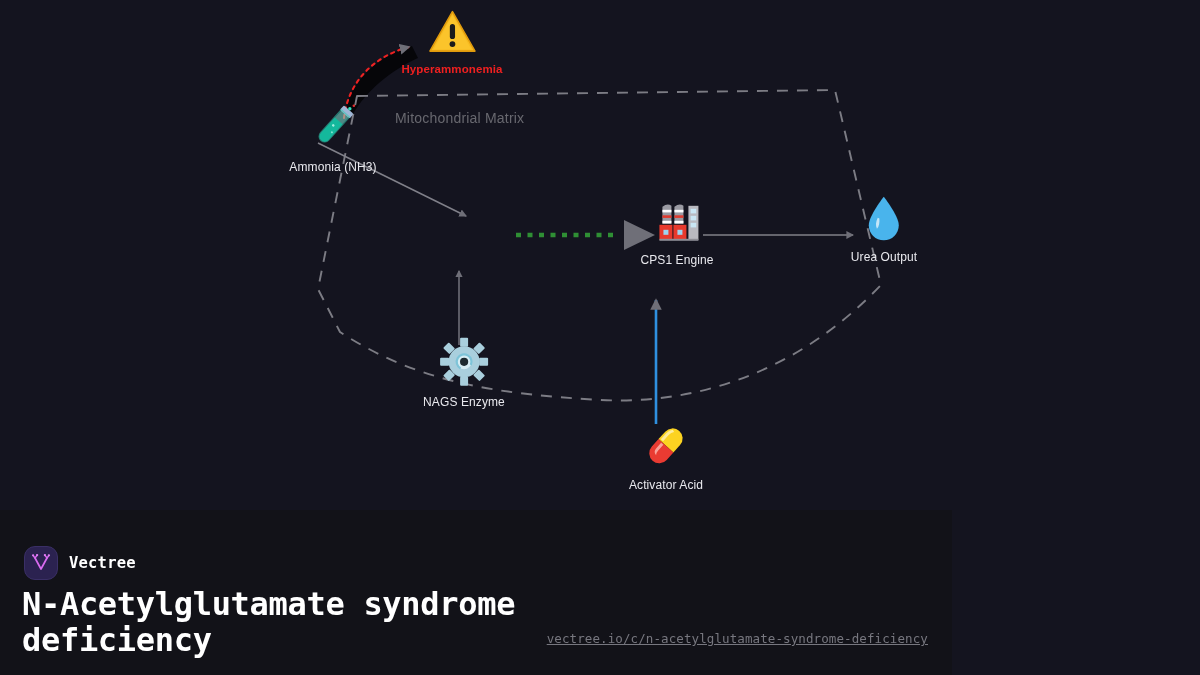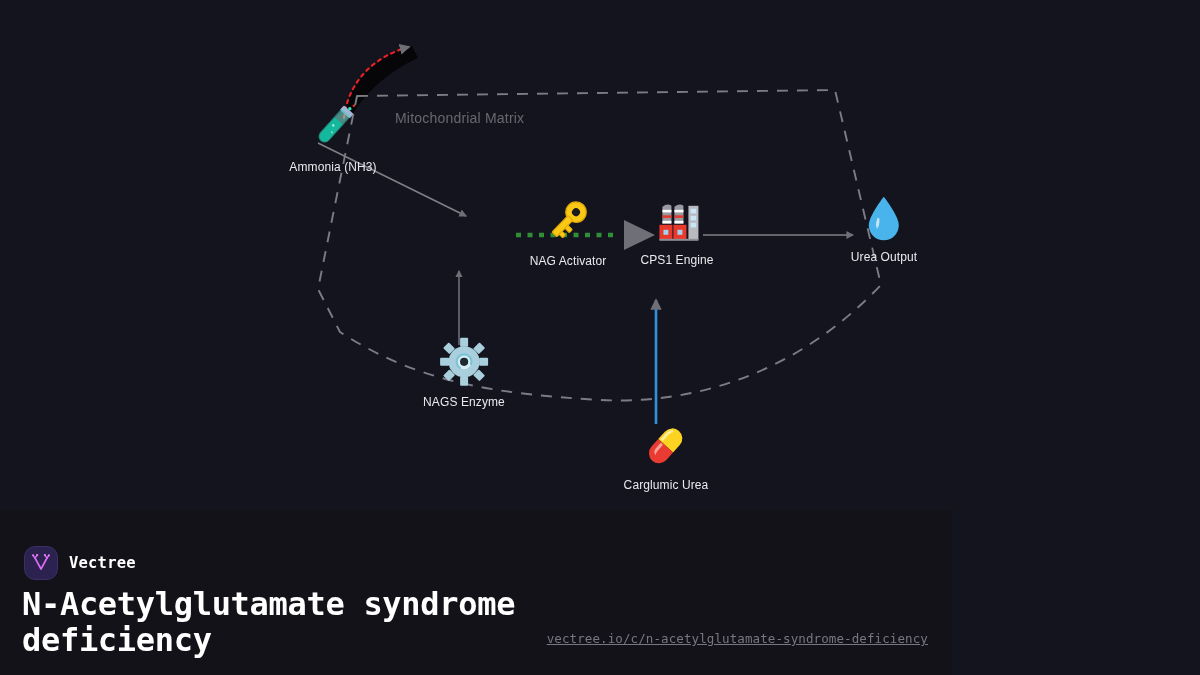--- a/index.html
+++ b/index.html
@@ -104,52 +104,49 @@
 
       <line x1="703" y1="235" x2="853" y2="235" stroke="#808089" stroke-width="1.5" marker-end="url(#ah-gray-big)"></line>
 
       <line x1="459" y1="345" x2="459" y2="271" stroke="#7a7a83" stroke-width="1.4" marker-end="url(#ah-gray-big)"></line>
 
       <line x1="656" y1="424" x2="656" y2="300" stroke="#2f90e0" stroke-width="2.6" marker-end="url(#ah-gray-xl)"></line>
     </svg>
 
     <div class="region-label" style="left:383px; top:110px;margin-left:12px;">Mitochondrial Matrix</div>
 
+    <div class="node danger" style="left:452px; top:43px;">
+      <span class="glyph">
+        <svg width="50" height="46" viewBox="0 0 50 46">
+          <path d="M25 2.5 L47.5 42 L2.5 42 Z" fill="#f6bb20" stroke="#e09a0c" stroke-width="1.6" stroke-linejoin="round"></path>
+          <path d="M25 6 L44 40.5 L6 40.5 Z" fill="#fbc42b"></path>
+          <rect x="22.4" y="15" width="5.2" height="15" rx="2.6" fill="#1b1b1b"></rect>
+          <circle cx="25" cy="35" r="2.9" fill="#1b1b1b"></circle>
+        </svg>
+      </span>
+      <span class="label">Hyperammonemia</span>
+    </div>
 
     <div class="node" style="left:333px; top:138px;">
       <span class="glyph">
         <svg width="54" height="50" viewBox="0 0 54 50">
           <g transform="rotate(42 27 25)">
             <rect x="20.5" y="2" width="13" height="6" rx="1.4" fill="#9fb6d6"></rect>
             <path d="M21.5 7 L32.5 7 L32.5 38 a5.5 5.5 0 0 1 -11 0 Z" fill="#7fe8d8" opacity="0.55" stroke="#35c8b0" stroke-width="1.3"></path>
             <path d="M21.8 17 L32.2 17 L32.2 38 a5.2 5.2 0 0 1 -10.4 0 Z" fill="#14b89c"></path>
             <circle cx="26" cy="24" r="1.3" fill="#b9f6ea" opacity="0.85"></circle>
             <circle cx="29.6" cy="30" r="1" fill="#b9f6ea" opacity="0.7"></circle>
           </g>
           <circle cx="43.5" cy="7" r="1.7" fill="#2ee6c0"></circle>
           <circle cx="47.5" cy="4" r="1.3" fill="#e03030"></circle>
         </svg>
       </span>
       <span class="label">Ammonia (NH3)</span>
     </div>
 
-    <div class="node" style="left:568px; top:232px;">
-      <span class="glyph">
-        <svg width="54" height="50" viewBox="0 0 54 50">
-          <g transform="rotate(44 27 25)">
-            <circle cx="27" cy="13" r="10.2" fill="#fcc816" stroke="#e0a808" stroke-width="1.3"></circle>
-            <circle cx="27" cy="13" r="4" fill="#1b1b1b"></circle>
-            <rect x="23.6" y="21" width="6.8" height="23" rx="1.2" fill="#fcc816" stroke="#e0a808" stroke-width="1.1"></rect>
-            <rect x="30" y="28" width="6.5" height="4.4" rx="1" fill="#fcc816" stroke="#e0a808" stroke-width="1"></rect>
-            <rect x="30" y="36.5" width="5.2" height="4.2" rx="1" fill="#fcc816" stroke="#e0a808" stroke-width="1"></rect>
-          </g>
-        </svg>
-      </span>
-      <span class="label">NAG Activator</span>
-    </div>
 
     <div class="node" style="left:677px; top:232px;">
       <span class="glyph">
         <svg width="54" height="48" viewBox="0 0 54 48">
 
           <path d="M12 10 q5 -4 9 -1 l0 18 l-9 0 Z" fill="#9a9aa2"></path>
           <path d="M24 10 q5 -4 9 -1 l0 18 l-9 0 Z" fill="#9a9aa2"></path>
           <rect x="12" y="13" width="9" height="2.6" fill="#ffffff"></rect>
           <rect x="12" y="18.5" width="9" height="2.6" fill="#e03b2e"></rect>
           <rect x="12" y="24" width="9" height="2.6" fill="#ffffff"></rect>
@@ -208,21 +205,21 @@
       <span class="glyph">
         <svg width="56" height="48" viewBox="0 0 56 48">
           <g transform="rotate(42 28 24)">
             <path d="M28 4 h0 a10 10 0 0 1 10 10 v10 h-20 v-10 a10 10 0 0 1 10 -10 Z" fill="#fcd321"></path>
             <path d="M18 24 h20 v10 a10 10 0 0 1 -20 0 Z" fill="#ea3b32"></path>
             <path d="M22.4 7.5 q-2.6 2.6 -2.6 7 v8 h3 v-8 q0 -4 2 -6.2 Z" fill="#fff3b8" opacity="0.8"></path>
             <path d="M22.4 25 h3 v8 q0 3 1.6 4.6 -4.6 -0.6 -4.6 -5.4 Z" fill="#ffc4be" opacity="0.75"></path>
           </g>
         </svg>
       </span>
-      <span class="label">Carglumic Urea</span>
+      <span class="label">Activator Acid</span>
     </div>
 
   </div>
 
   <div class="footer">
 
     <div class="brand">
       <span class="brand-mark">
         <svg width="22" height="22" viewBox="0 0 22 22">
           <path d="M5 6 L11 17 L17 6" fill="none" stroke="#d96bf0" stroke-width="1.7" stroke-linecap="round" stroke-linejoin="round"></path>

